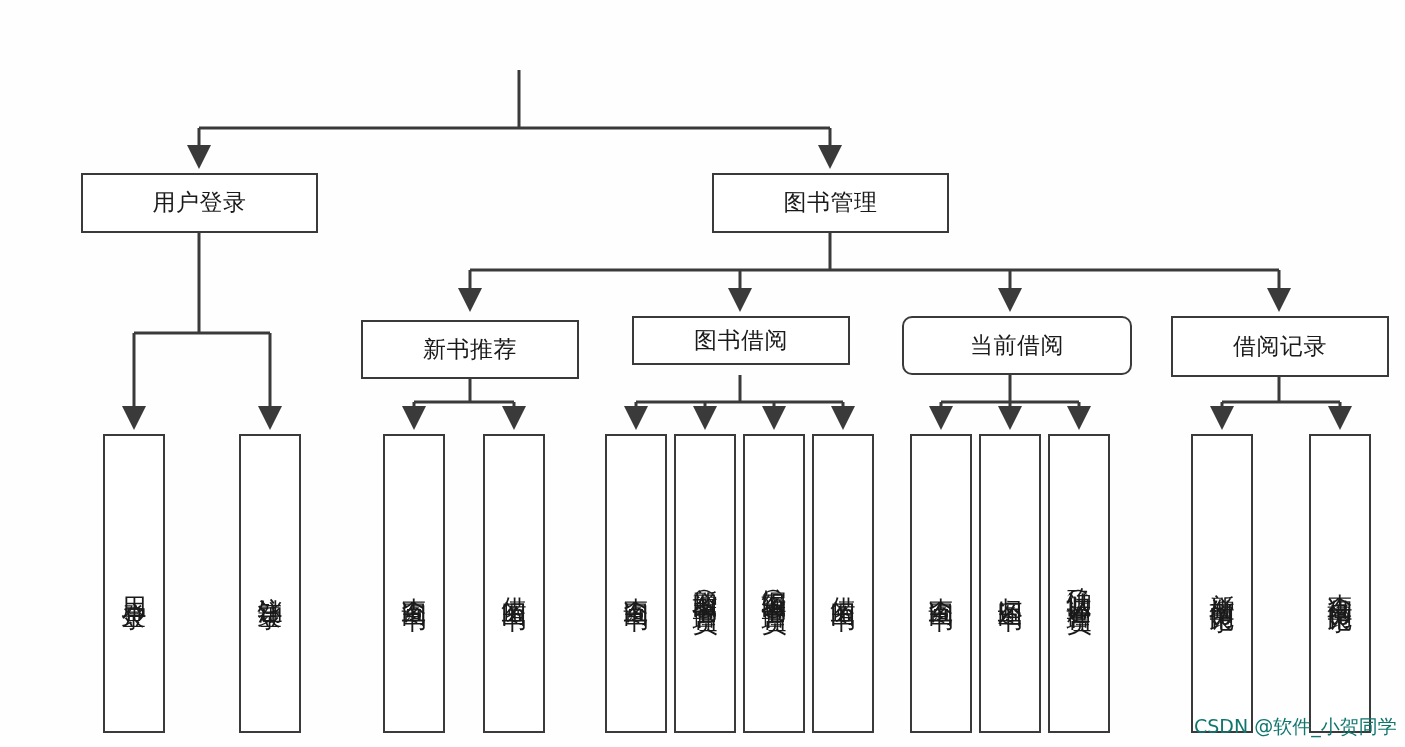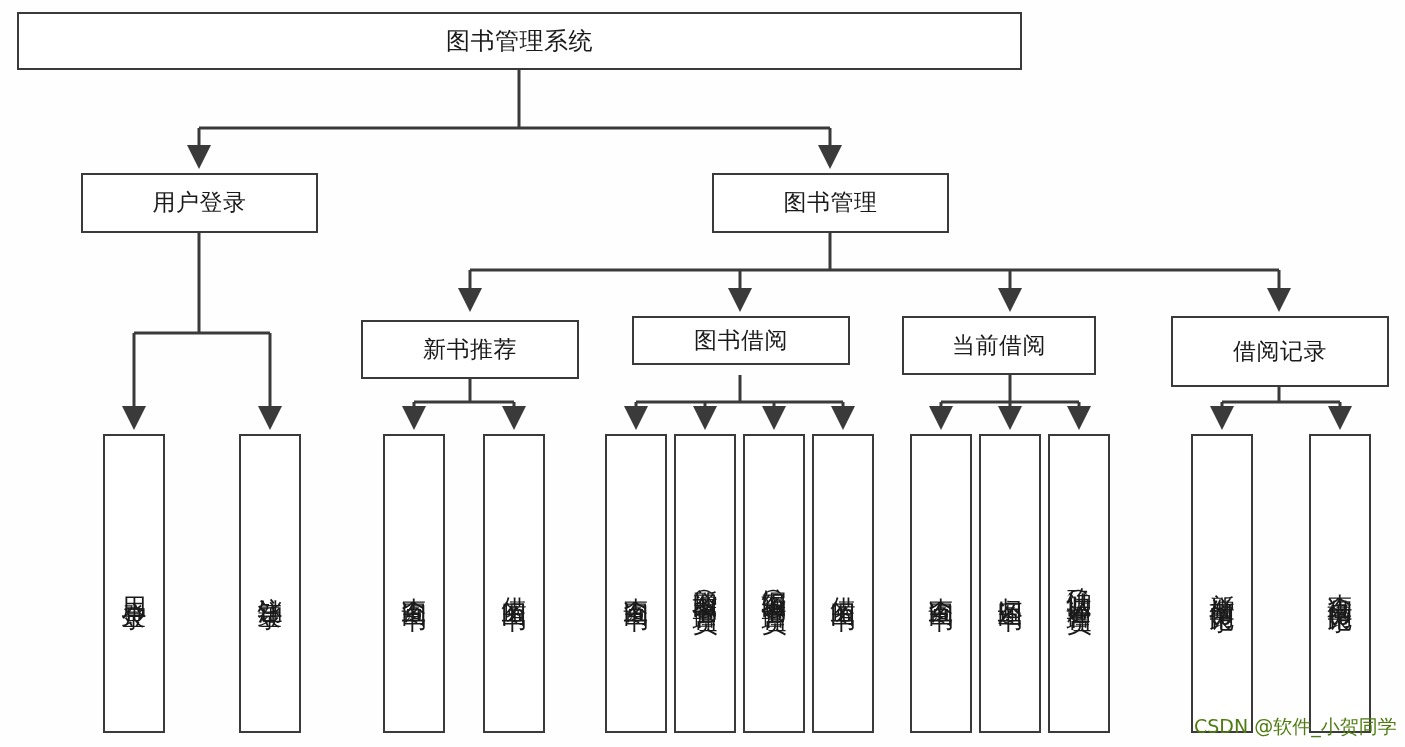--- a/index.html
+++ b/index.html
@@ -58,21 +58,21 @@
   .node.vert .node-label {
     writing-mode: vertical-rl;
     text-orientation: upright;
     font-size: 25px;
     line-height: 1.0;
     letter-spacing: 0.14em;
     white-space: nowrap;
   }
   .watermark {
     position: absolute;
-    color: #4d7c0f;
+    color: #0f766e;
     font-size: 19px;
     white-space: nowrap;
     font-family: "DejaVu Sans", "Liberation Sans", sans-serif;
   }
 </style>
 </head>
 <body>
 
 <div id="diagram-canvas">
 
@@ -119,41 +119,38 @@
       <path d="M 1010 402 L 1010 424" marker-end="url(#arrow)"></path>
       <path d="M 1079 402 L 1079 424" marker-end="url(#arrow)"></path>
 
       <path d="M 1279 375 L 1279 402"></path>
       <path d="M 1222 402 L 1340 402"></path>
       <path d="M 1222 402 L 1222 424" marker-end="url(#arrow)"></path>
       <path d="M 1340 402 L 1340 424" marker-end="url(#arrow)"></path>
     </g>
   </svg>
 
-  <div class="node horiz root" style="left:17px; top:12px; width:1005px; height:58px;">
-    <span class="node-label">图书管理系统</span>
-  </div>
 
   <div class="node horiz" style="left:81px; top:173px; width:237px; height:60px;">
     <span class="node-label">用户登录</span>
   </div>
   <div class="node horiz" style="left:712px; top:173px; width:237px; height:60px;">
     <span class="node-label">图书管理</span>
   </div>
 
   <div class="node horiz" style="left:361px; top:320px; width:218px; height:59px;">
     <span class="node-label">新书推荐</span>
   </div>
   <div class="node horiz" style="left:632px; top:316px; width:218px; height:49px;">
     <span class="node-label">图书借阅</span>
   </div>
-  <div class="node horiz" style="left:902px; top:316px; width:194px; height:59px;">
+  <div class="node horiz" style="left:902px; top:316px; width:230px; height:59px;border-radius:10px;">
     <span class="node-label">当前借阅</span>
   </div>
-  <div class="node horiz" style="left:1171px; top:316px; width:218px; height:71px;">
+  <div class="node horiz" style="left:1171px; top:316px; width:218px; height:61px;">
     <span class="node-label">借阅记录</span>
   </div>
 
   <div class="node vert" style="left:103px; top:434px; width:62px; height:299px;">
     <span class="node-label">用户登录</span>
   </div>
   <div class="node vert" style="left:239px; top:434px; width:62px; height:299px;">
     <span class="node-label">注销登录</span>
   </div>
 

